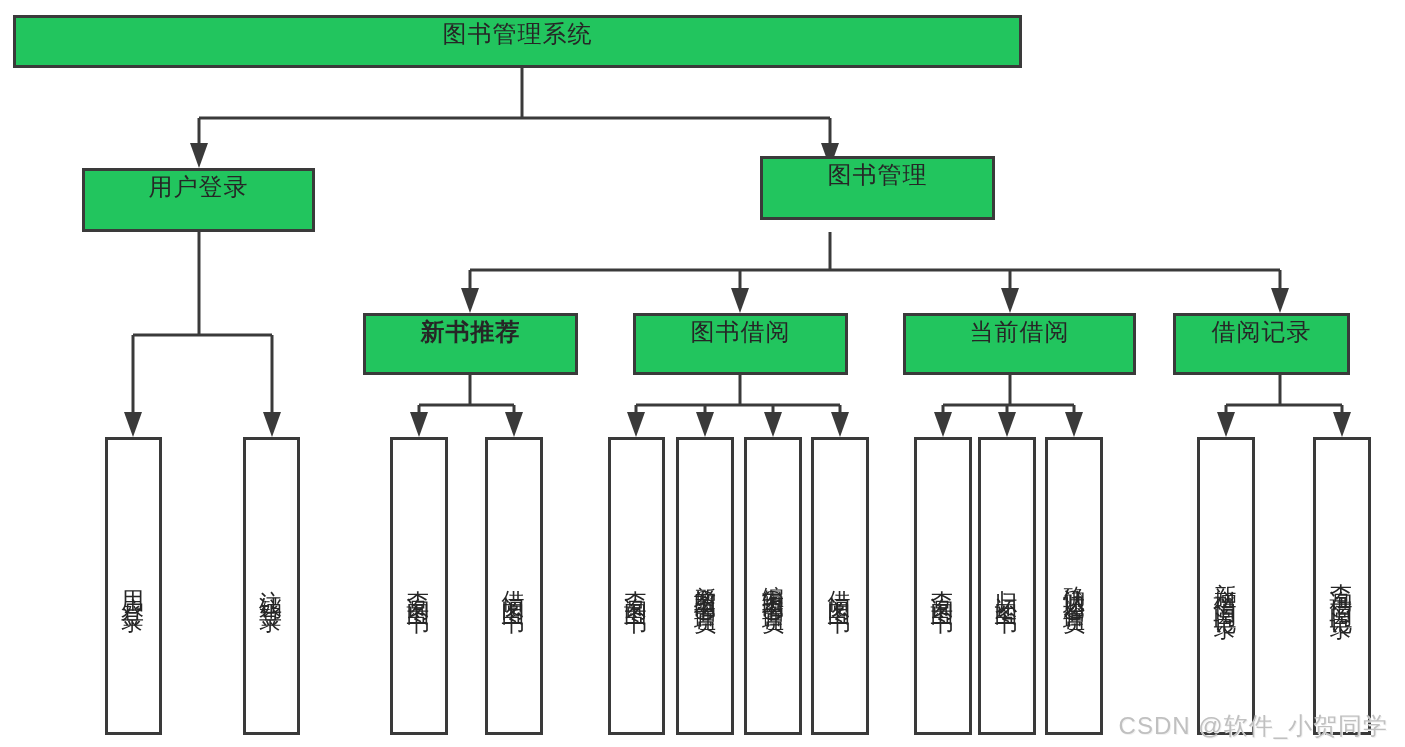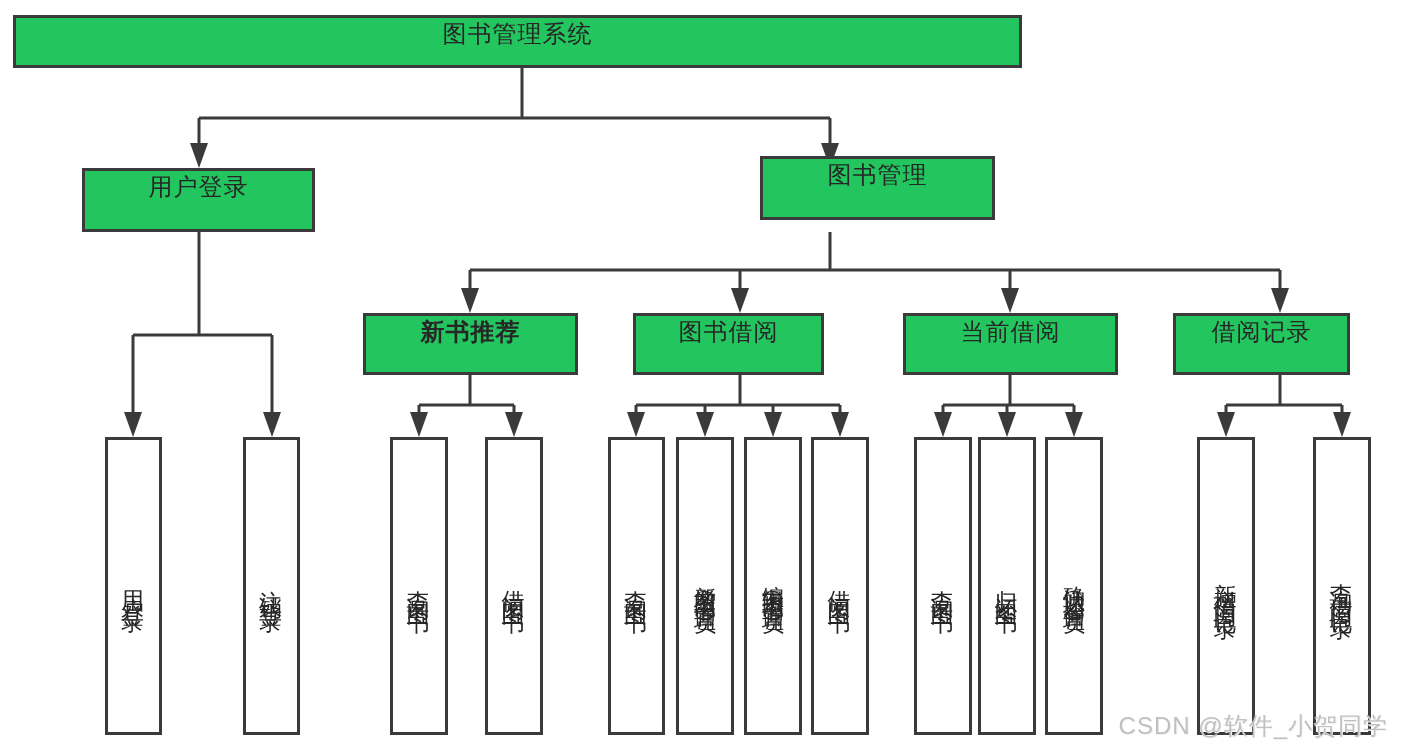--- a/index.html
+++ b/index.html
@@ -108,24 +108,24 @@
   <div class="node" style="left:82px;top:168px;width:233px;height:64px;">
     <span>用户登录</span>
   </div>
   <div class="node" style="left:712px;top:156px;width:235px;height:64px;margin-left:48px;">
     <span>图书管理</span>
   </div>
 
   <div class="node" style="left:363px;top:313px;width:215px;height:62px;font-weight:bold;">
     <span>新书推荐</span>
   </div>
-  <div class="node" style="left:633px;top:313px;width:191px;height:62px;">
+  <div class="node" style="left:633px;top:313px;width:215px;height:62px;">
     <span>图书借阅</span>
   </div>
-  <div class="node" style="left:903px;top:313px;width:215px;height:62px;">
+  <div class="node" style="left:903px;top:313px;width:233px;height:62px;">
     <span>当前借阅</span>
   </div>
   <div class="node" style="left:1173px;top:313px;width:177px;height:62px;">
     <span>借阅记录</span>
   </div>
 
   <div class="leaf" style="left:105px;width:57px;">用户登录</div>
   <div class="leaf" style="left:243px;width:57px;">注销登录</div>
 
   <div class="leaf" style="left:390px;width:58px;">查询图书</div>

